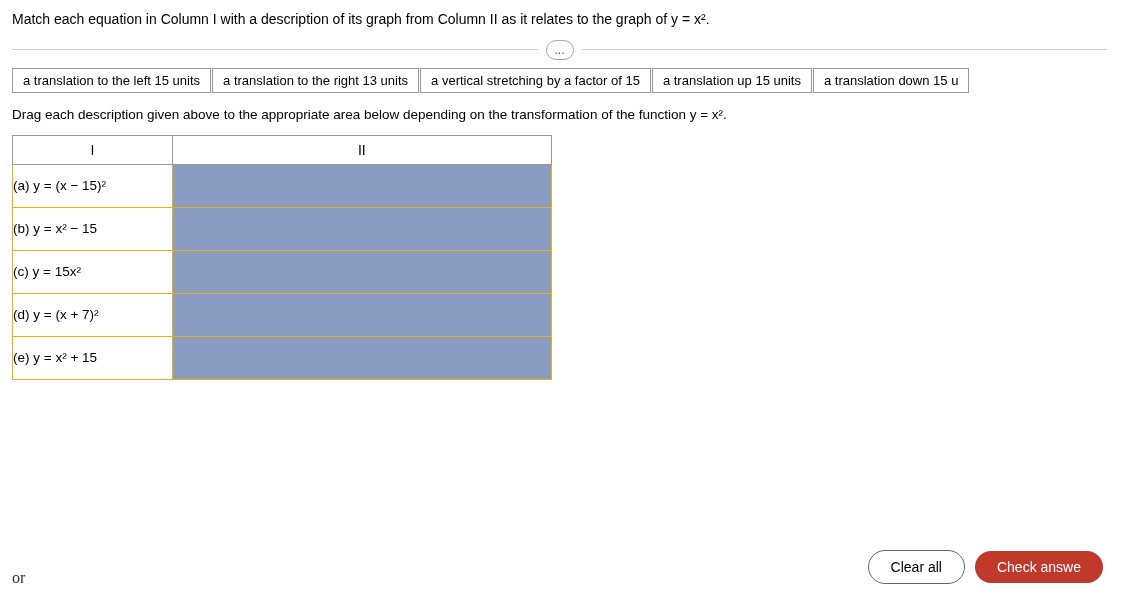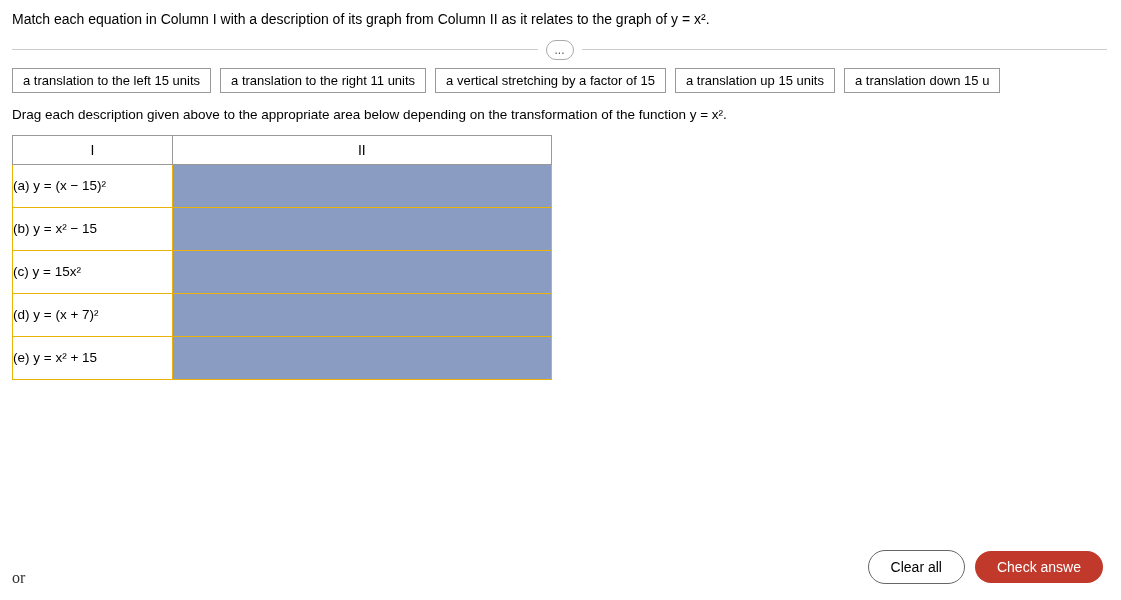--- a/index.html
+++ b/index.html
@@ -44,21 +44,21 @@
       border-radius: 10px;
       padding: 2px 8px;
       font-size: 12px;
       color: #555;
       margin: 0 8px;
     }
 
     .options-bar {
       display: flex;
       flex-wrap: nowrap;
-      gap: 8px;
+      gap: 0;
       margin-bottom: 12px;
       overflow: visible;
     }
 
     .option-tag {
       border: 1px solid #999;
       padding: 4px 10px;
       font-size: 13px;
       white-space: nowrap;
       cursor: grab;
@@ -154,21 +154,21 @@
   <div class="instructions">Match each equation in Column I with a description of its graph from Column II as it relates to the graph of y = x².</div>
 
   <div class="separator-row">
     <div class="separator-line"></div>
     <div class="separator-dots">...</div>
     <div class="separator-line"></div>
   </div>
 
   <div class="options-bar">
     <div class="option-tag">a translation to the left 15 units</div>
-    <div class="option-tag">a translation to the right 11 units</div>
+    <div class="option-tag">a translation to the right 13 units</div>
     <div class="option-tag">a vertical stretching by a factor of 15</div>
     <div class="option-tag">a translation up 15 units</div>
     <div class="option-tag">a translation down 15 u</div>
   </div>
 
   <div class="drag-instructions">Drag each description given above to the appropriate area below depending on the transformation of the function y = x².</div>
 
   <table class="match-table">
     <thead>
       <tr>

